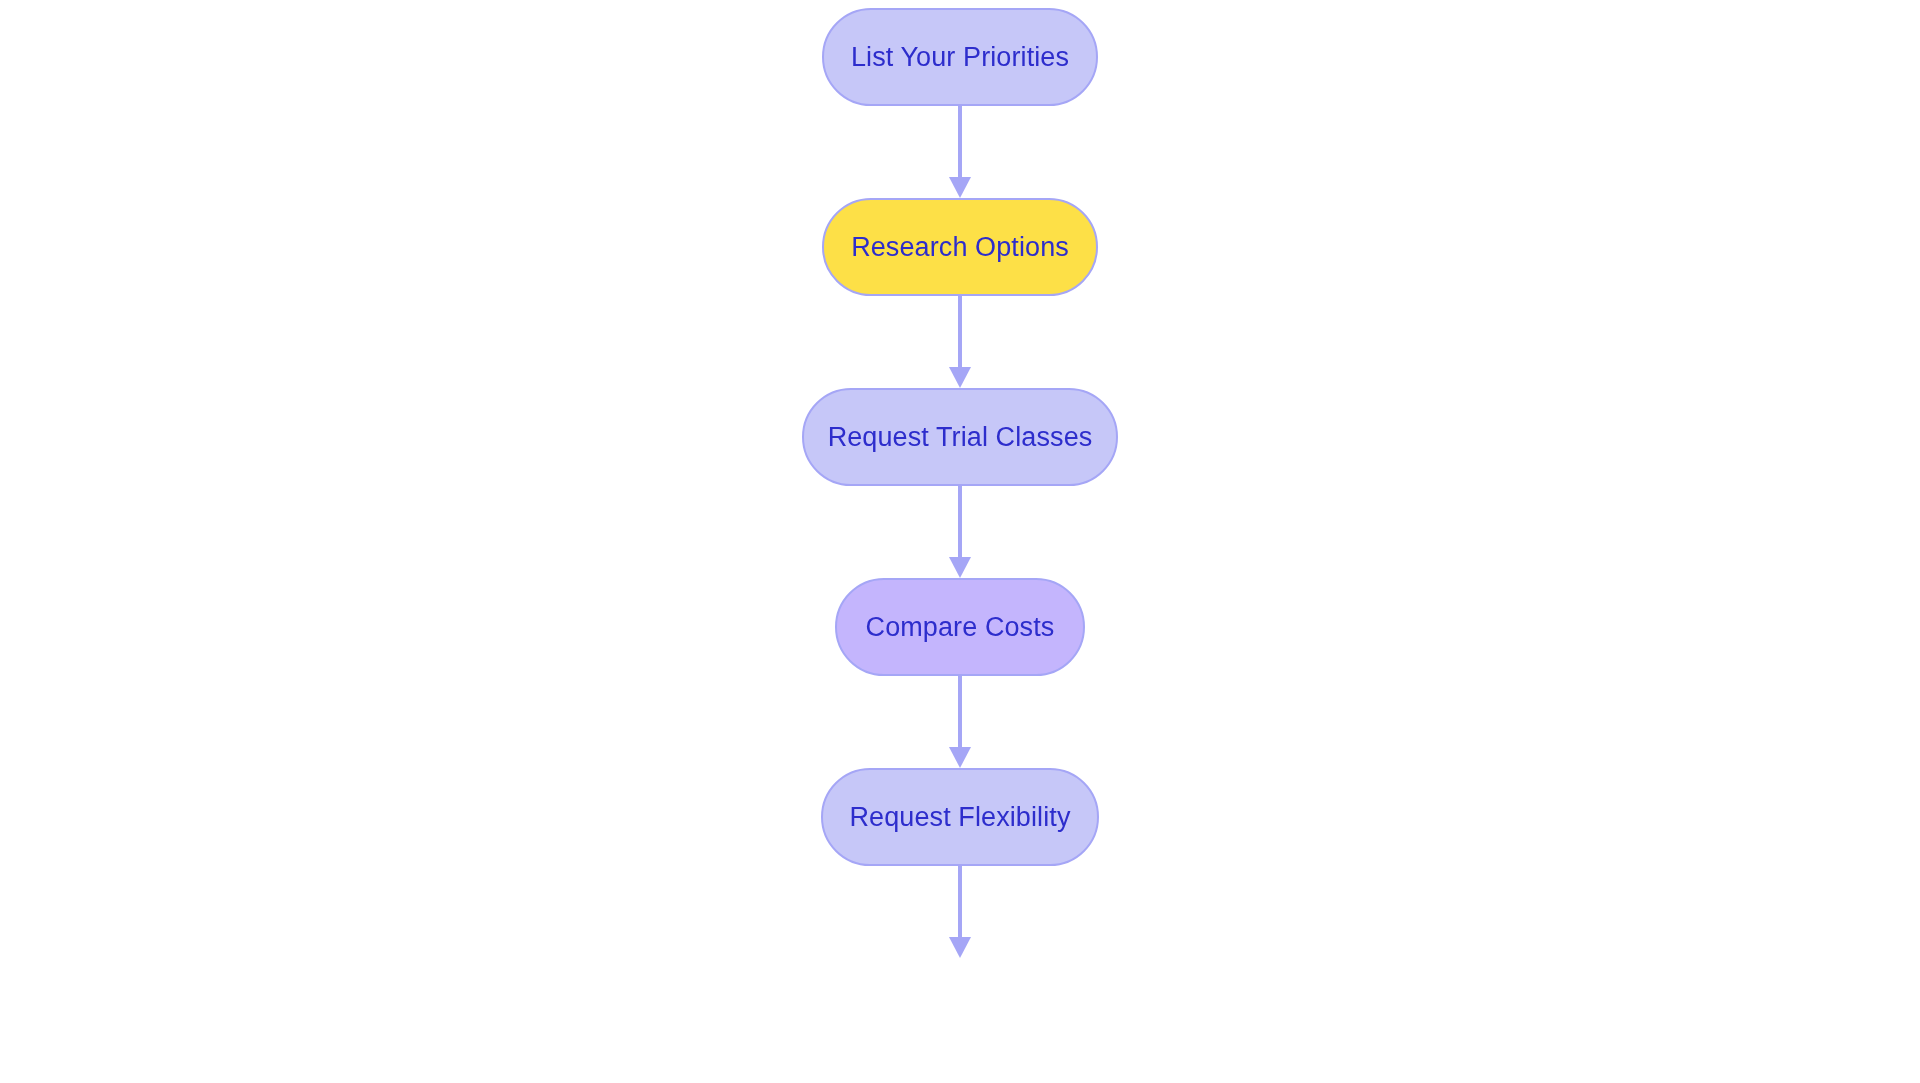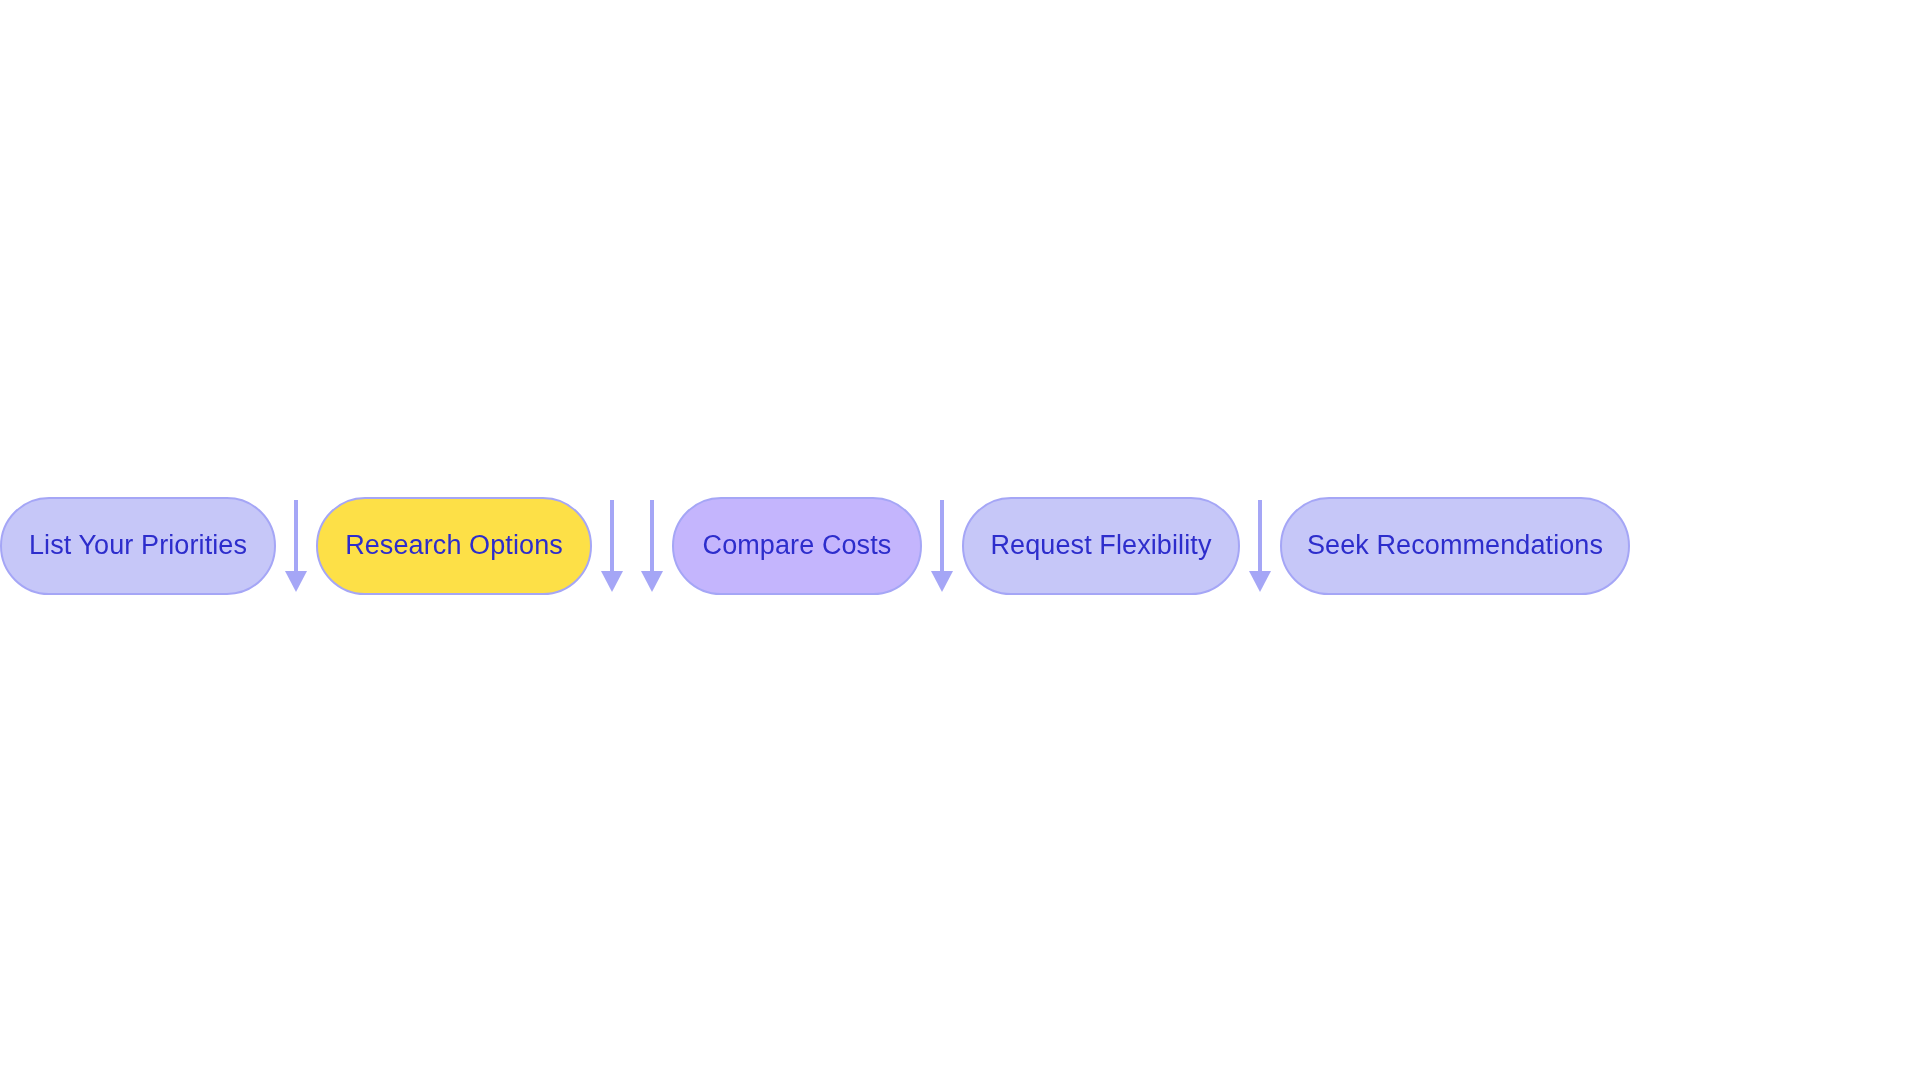--- a/index.html
+++ b/index.html
@@ -18,21 +18,21 @@
     background: var(--bg, #ffffff);
     overflow: hidden;
   }
   .flow-column {
     position: absolute;
     left: 0;
     top: 0;
     width: 1920px;
     height: 1083px;
     display: flex;
-    flex-direction: row;
+    flex-direction: column;
     align-items: center;
     justify-content: flex-start;
     padding-top: 8px;
     box-sizing: border-box;
   }
   .node {
     position: relative;
     height: 98px;
     box-sizing: border-box;
     background: #c6c7f8;
@@ -108,20 +108,23 @@
 
     <div class="node n1" style="background: #fde047; border-color: rgb(165, 166, 246);">
       <span class="node-label" style="color: rgb(45, 45, 204);">Research Options</span>
     </div>
 
     <div class="connector">
       <div class="line" style="background: rgb(165, 166, 246);"></div>
       <div class="head" style="border-top-color: rgb(165, 166, 246);"></div>
     </div>
 
+    <div class="node n2" style="background: rgb(198, 199, 248); border-color: rgb(165, 166, 246);">
+      <span class="node-label" style="color: rgb(45, 45, 204);">Request Trial Classes</span>
+    </div>
 
     <div class="connector">
       <div class="line" style="background: rgb(165, 166, 246);"></div>
       <div class="head" style="border-top-color: rgb(165, 166, 246);"></div>
     </div>
 
     <div class="node n3" style="background: #c4b5fd; border-color: rgb(165, 166, 246);">
       <span class="node-label" style="color: rgb(45, 45, 204);">Compare Costs</span>
     </div>
 
@@ -132,18 +135,15 @@
 
     <div class="node n4" style="background: rgb(198, 199, 248); border-color: rgb(165, 166, 246);">
       <span class="node-label" style="color: rgb(45, 45, 204);">Request Flexibility</span>
     </div>
 
     <div class="connector">
       <div class="line" style="background: rgb(165, 166, 246);"></div>
       <div class="head" style="border-top-color: rgb(165, 166, 246);"></div>
     </div>
 
-    <div class="node n5" style="background: rgb(198, 199, 248); border-color: rgb(165, 166, 246);">
-      <span class="node-label" style="color: rgb(45, 45, 204);">Seek Recommendations</span>
-    </div>
 
   </div>
 </div>
 
 </body></html>

